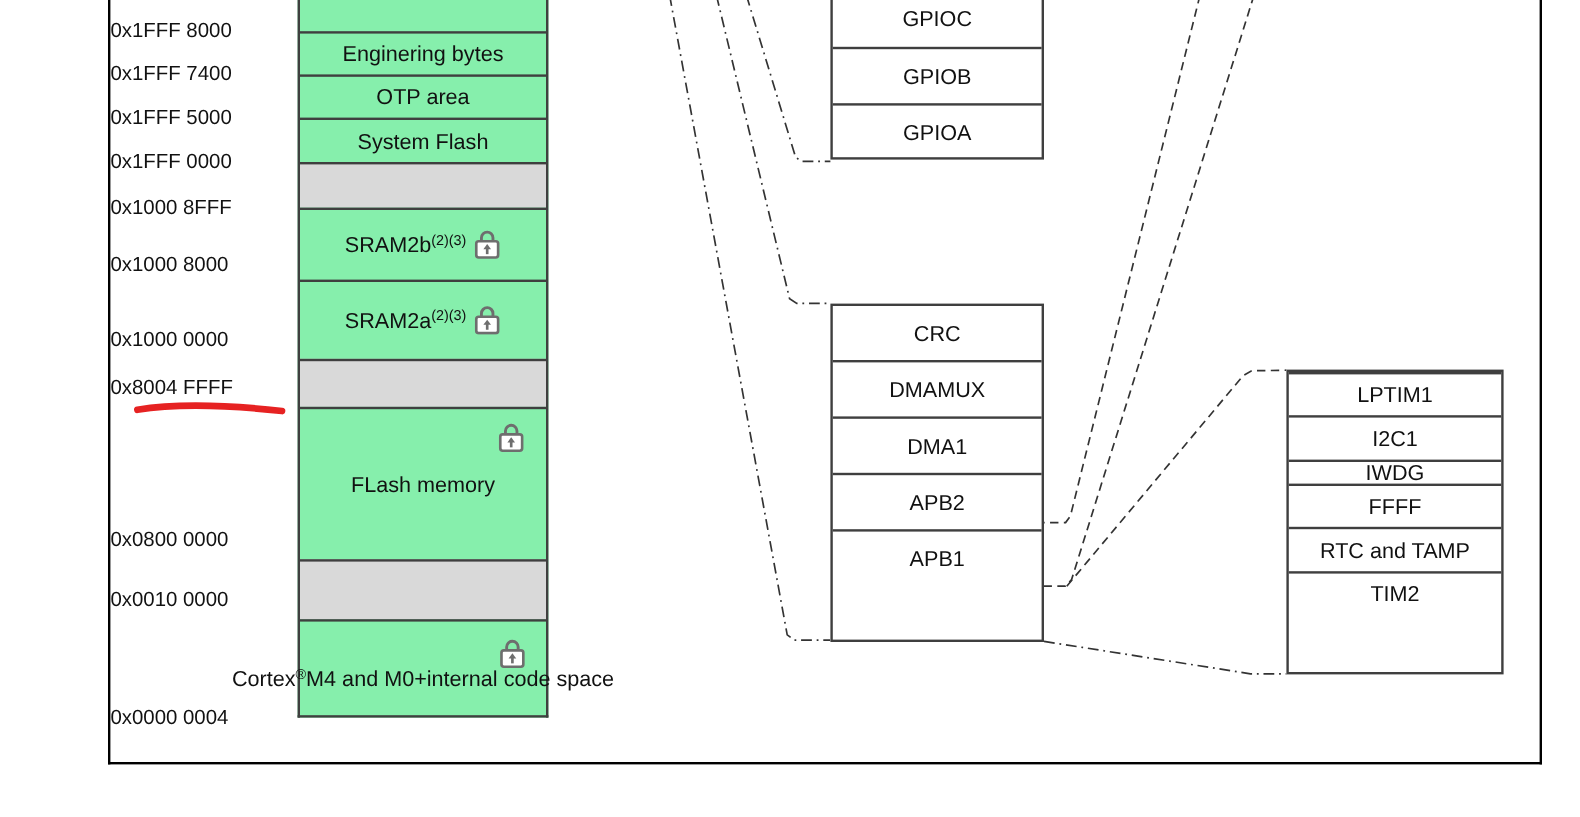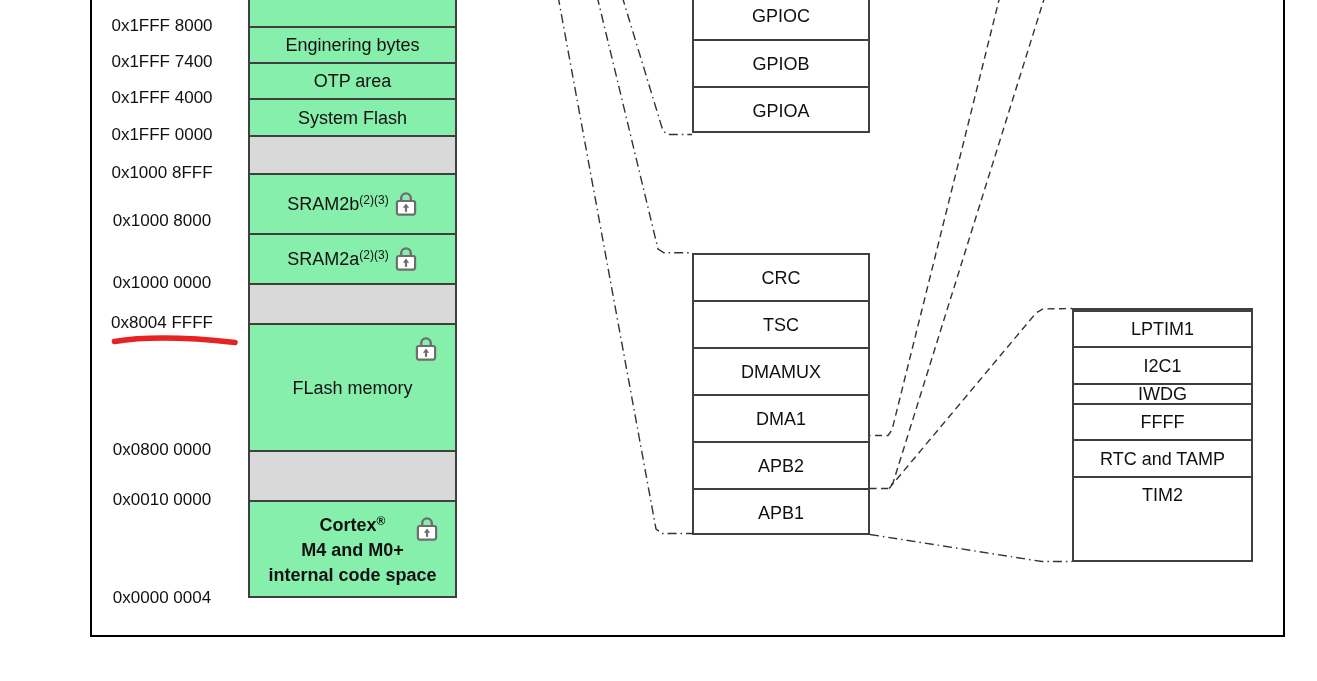--- a/index.html
+++ b/index.html
@@ -28,25 +28,25 @@
   .row{
     box-sizing:border-box;display:flex;align-items:center;justify-content:center;
     font-size:18px;line-height:20px;white-space:nowrap;
   }
   .bt{border-top:2px solid #3f3f3f;}
   .gray{background:#d9d9d9;}
   sup{font-size:12px;line-height:0;vertical-align:6px;}
 
   .addr{
     position:absolute;left:92px;width:140px;height:22px;line-height:22px;
-    text-align:center;font-size:17px;color:#111111;white-space:nowrap;
+    text-align:left;font-size:17px;color:#111111;white-space:nowrap;
   }
 
   .flash-row{position:relative;flex-direction:column;}
-  .cortex-row{position:relative;flex-direction:column;justify-content:center;text-align:right;font-weight:bold;}
+  .cortex-row{position:relative;flex-direction:row;justify-content:center;text-align:right;}
   .cortex-row .cline{line-height:25px;}
   .abs-lock{position:absolute;}
   .lock{display:inline-block;}
   .lock-inline{margin-left:5px;margin-bottom:3px;}
 </style>
 </head>
 <body>
 
 <div class="canvas">
 
@@ -91,21 +91,21 @@
     <div class="row bt" style="height:37px">
       <span>System Flash</span>
     </div>
     <div class="row bt gray" style="height:38px"></div>
     <div class="row bt" style="height:60px">
       <span><span>SRAM2b</span><sup>(2)(3)</sup></span>
       <svg class="lock lock-inline" width="24" height="26" viewBox="0 0 24 26">
           <use href="#lock-glyph"></use>
         </svg>
     </div>
-    <div class="row bt" style="height:50px">
+    <div class="row bt" style="height:66px">
       <span><span>SRAM2a</span><sup>(2)(3)</sup></span>
       <svg class="lock lock-inline" width="24" height="26" viewBox="0 0 24 26">
           <use href="#lock-glyph"></use>
         </svg>
     </div>
     <div class="row bt gray" style="height:40px"></div>
     <div class="row bt flash-row" style="height:127px">
       <svg class="lock abs-lock" style="right:17px;top:10px" width="24" height="26" viewBox="0 0 24 26">
           <use href="#lock-glyph"></use>
         </svg>
@@ -117,21 +117,21 @@
           <use href="#lock-glyph"></use>
         </svg>
       <span class="cline"><span>Cortex</span><sup>®</sup></span>
       <span class="cline">M4 and M0+</span>
       <span class="cline">internal code space</span>
     </div>
   </div>
 
   <div class="addr" style="top:15px">0x1FFF 8000</div>
   <div class="addr" style="top:51px">0x1FFF 7400</div>
-  <div class="addr" style="top:87px">0x1FFF 4000</div>
+  <div class="addr" style="top:87px">0x1FFF 5000</div>
   <div class="addr" style="top:124px">0x1FFF 0000</div>
   <div class="addr" style="top:162px">0x1000 8FFF</div>
   <div class="addr" style="top:210px">0x1000 8000</div>
   <div class="addr" style="top:272px">0x1000 0000</div>
   <div class="addr" style="top:312px">0x8004 FFFF</div>
   <div class="addr" style="top:439px">0x0800 0000</div>
   <div class="addr" style="top:489px">0x0010 0000</div>
   <div class="addr" style="top:587px">0x0000 0004</div>
 
   <div class="stack" style="left:692px;top:-10px;width:178px;height:143px">
@@ -142,23 +142,20 @@
         <span>GPIOB</span>
       </div>
     <div class="row bt" style="height:47px">
         <span>GPIOA</span>
       </div>
   </div>
 
   <div class="stack" style="left:692px;top:253px;width:178px;height:282px">
     <div class="row" style="height:45px">
         <span>CRC</span>
-      </div>
-    <div class="row bt" style="height:47px">
-        <span>TSC</span>
       </div>
     <div class="row bt" style="height:47px">
         <span>DMAMUX</span>
       </div>
     <div class="row bt" style="height:47px">
         <span>DMA1</span>
       </div>
     <div class="row bt" style="height:47px">
         <span>APB2</span>
       </div>

